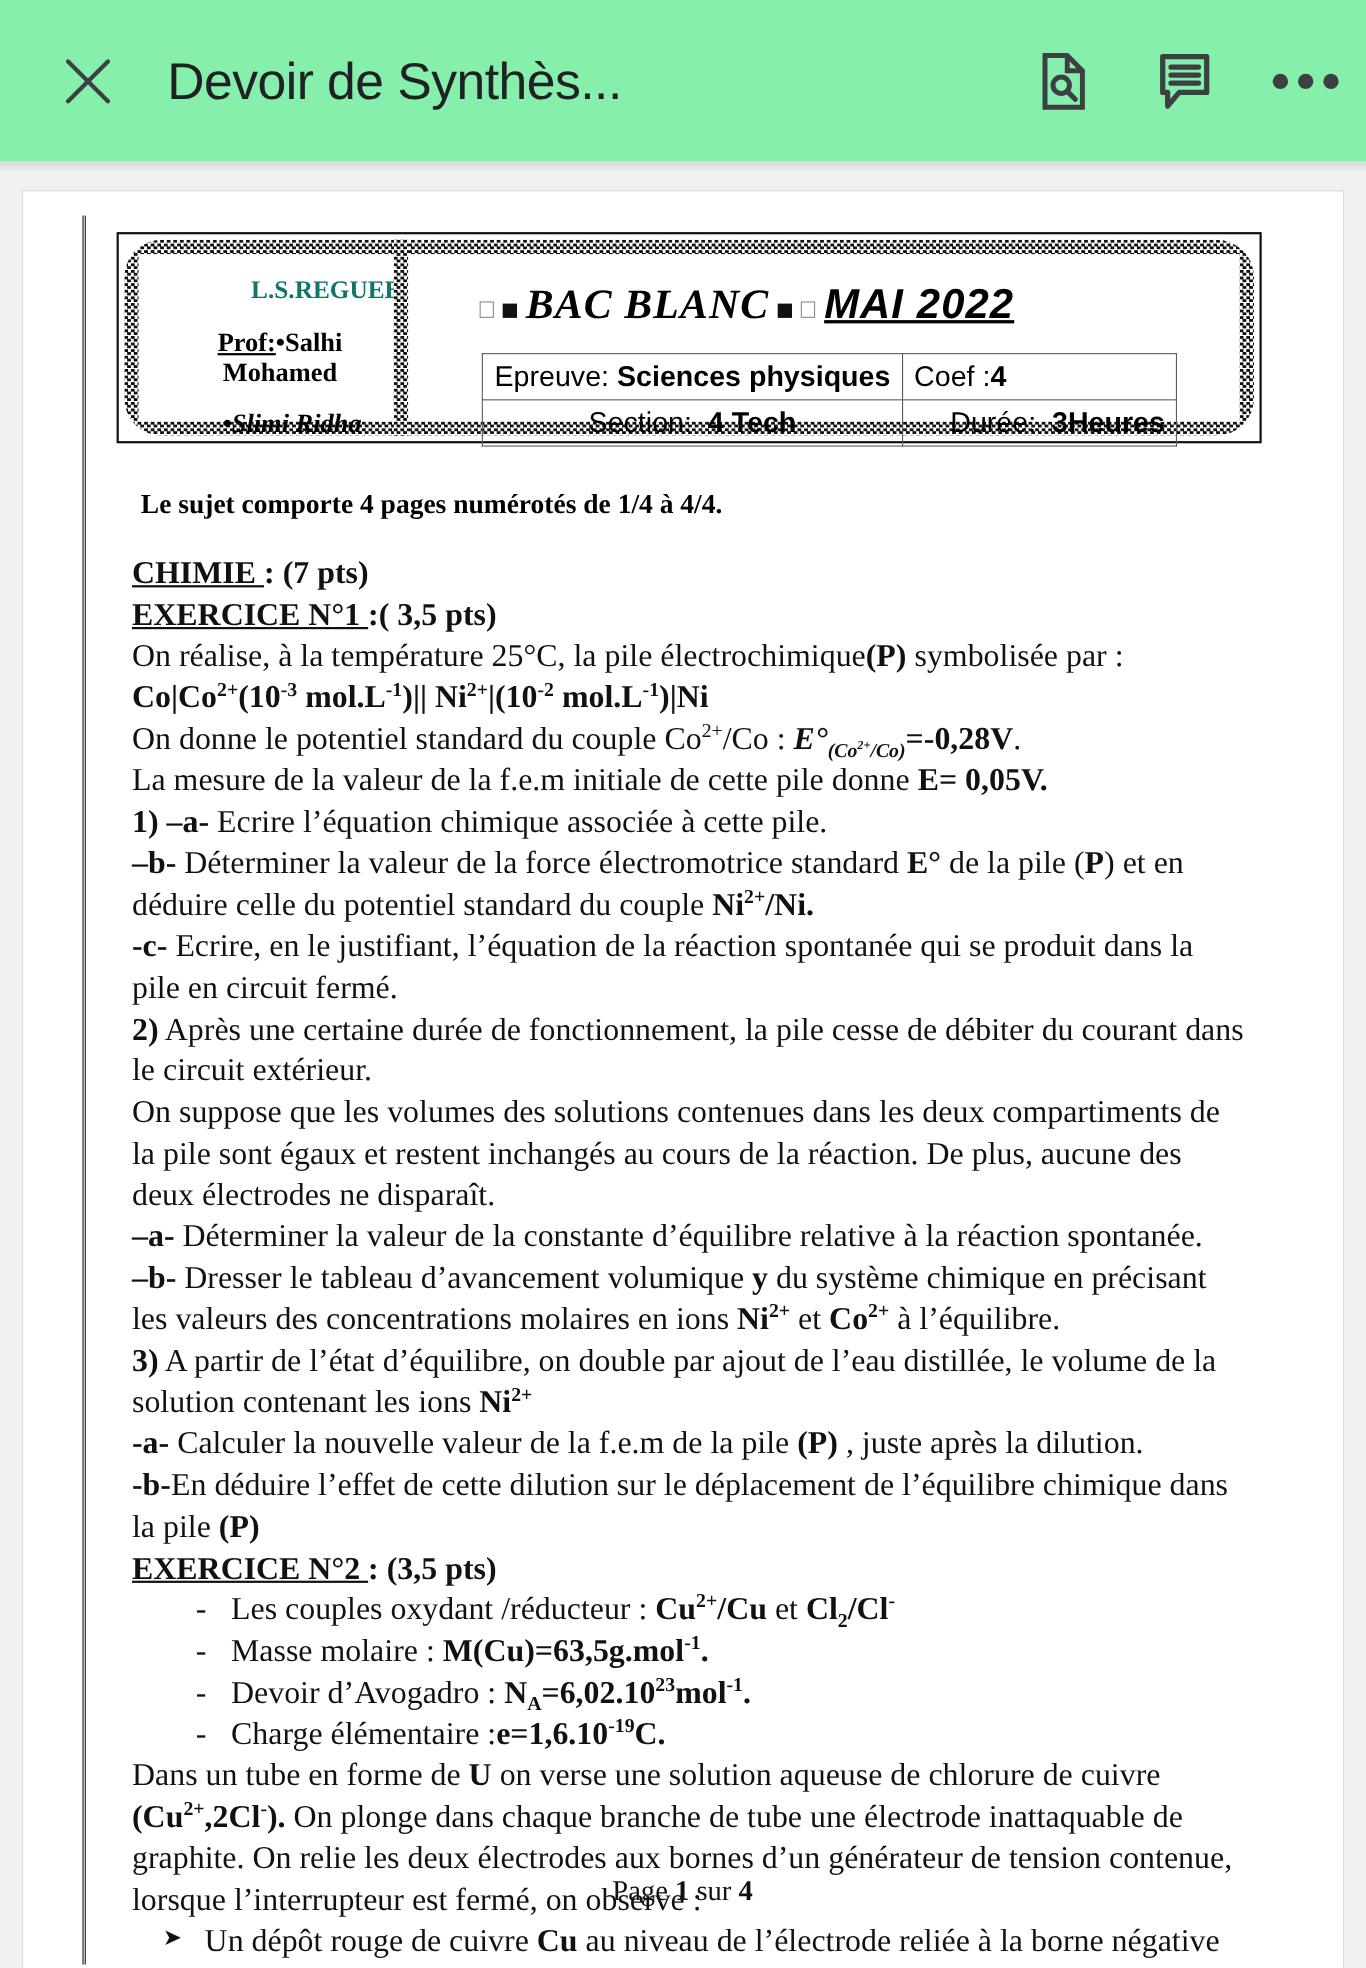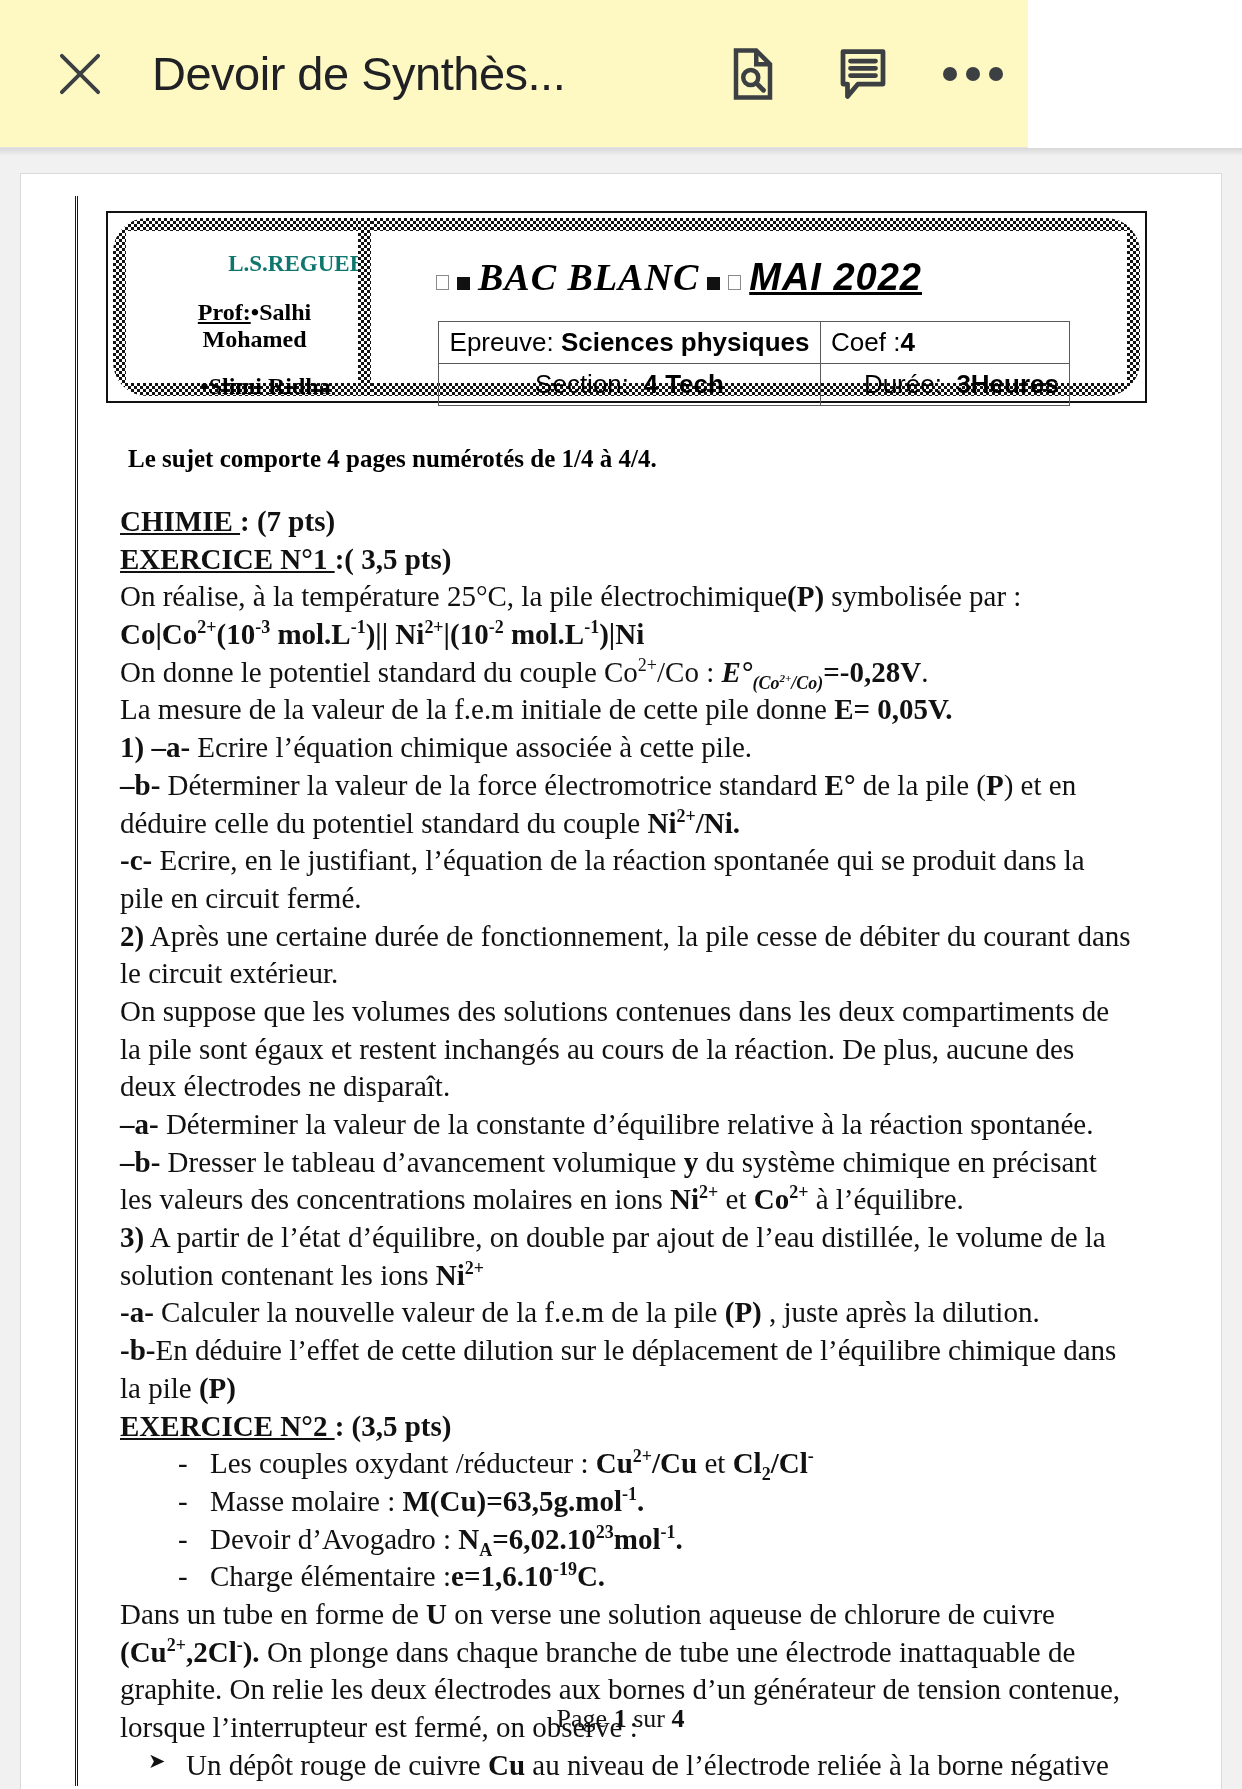--- a/index.html
+++ b/index.html
@@ -7,22 +7,22 @@
     margin: 0; padding: 0;
     width: 1242px; height: 1789px;
     background: #ffffff;
     font-family: "Liberation Serif", serif;
     overflow: hidden;
   }
 
   
   .appbar {
     position: relative;
-    width: 1028px; height: 148px;
-    background: #fef9c3;
+    width: 1242px; height: 148px;
+    background: #86efac;
     display: flex; align-items: center;
     border-bottom: 1px solid #e4e4e4;
   }
   .appbar-close {
     width: 96px; margin-left: 32px;
     display: flex; align-items: center; justify-content: center;
   }
   .appbar-title {
     flex: 1 1 auto;
     font-family: "Liberation Sans", sans-serif;
@@ -111,21 +111,21 @@
     font-weight: 700; font-size: 23px; color: #0f766e;
     text-align: right; margin: 4px 0 22px 4px;
   }
   .prof {
     font-family: "Liberation Serif", serif;
     font-weight: 700; font-size: 24px; color: #000; margin-bottom: 20px;
   }
   .prof u { text-decoration: underline; }
   .prof2 {
     font-family: "Liberation Serif", serif;
-    font-weight: 700; font-size: 24px; color: #000;
+    font-weight: 700; font-style: italic; font-size: 24px; color: #000;
     padding-left: 22px;
   }
   .hdr-right {
     flex: 1 1 auto;
     padding: 10px 14px 6px 26px;
     display: flex; flex-direction: column;
   }
   .bacline {
     display: flex; align-items: baseline; gap: 8px;
     margin: 14px 0 6px 26px;

